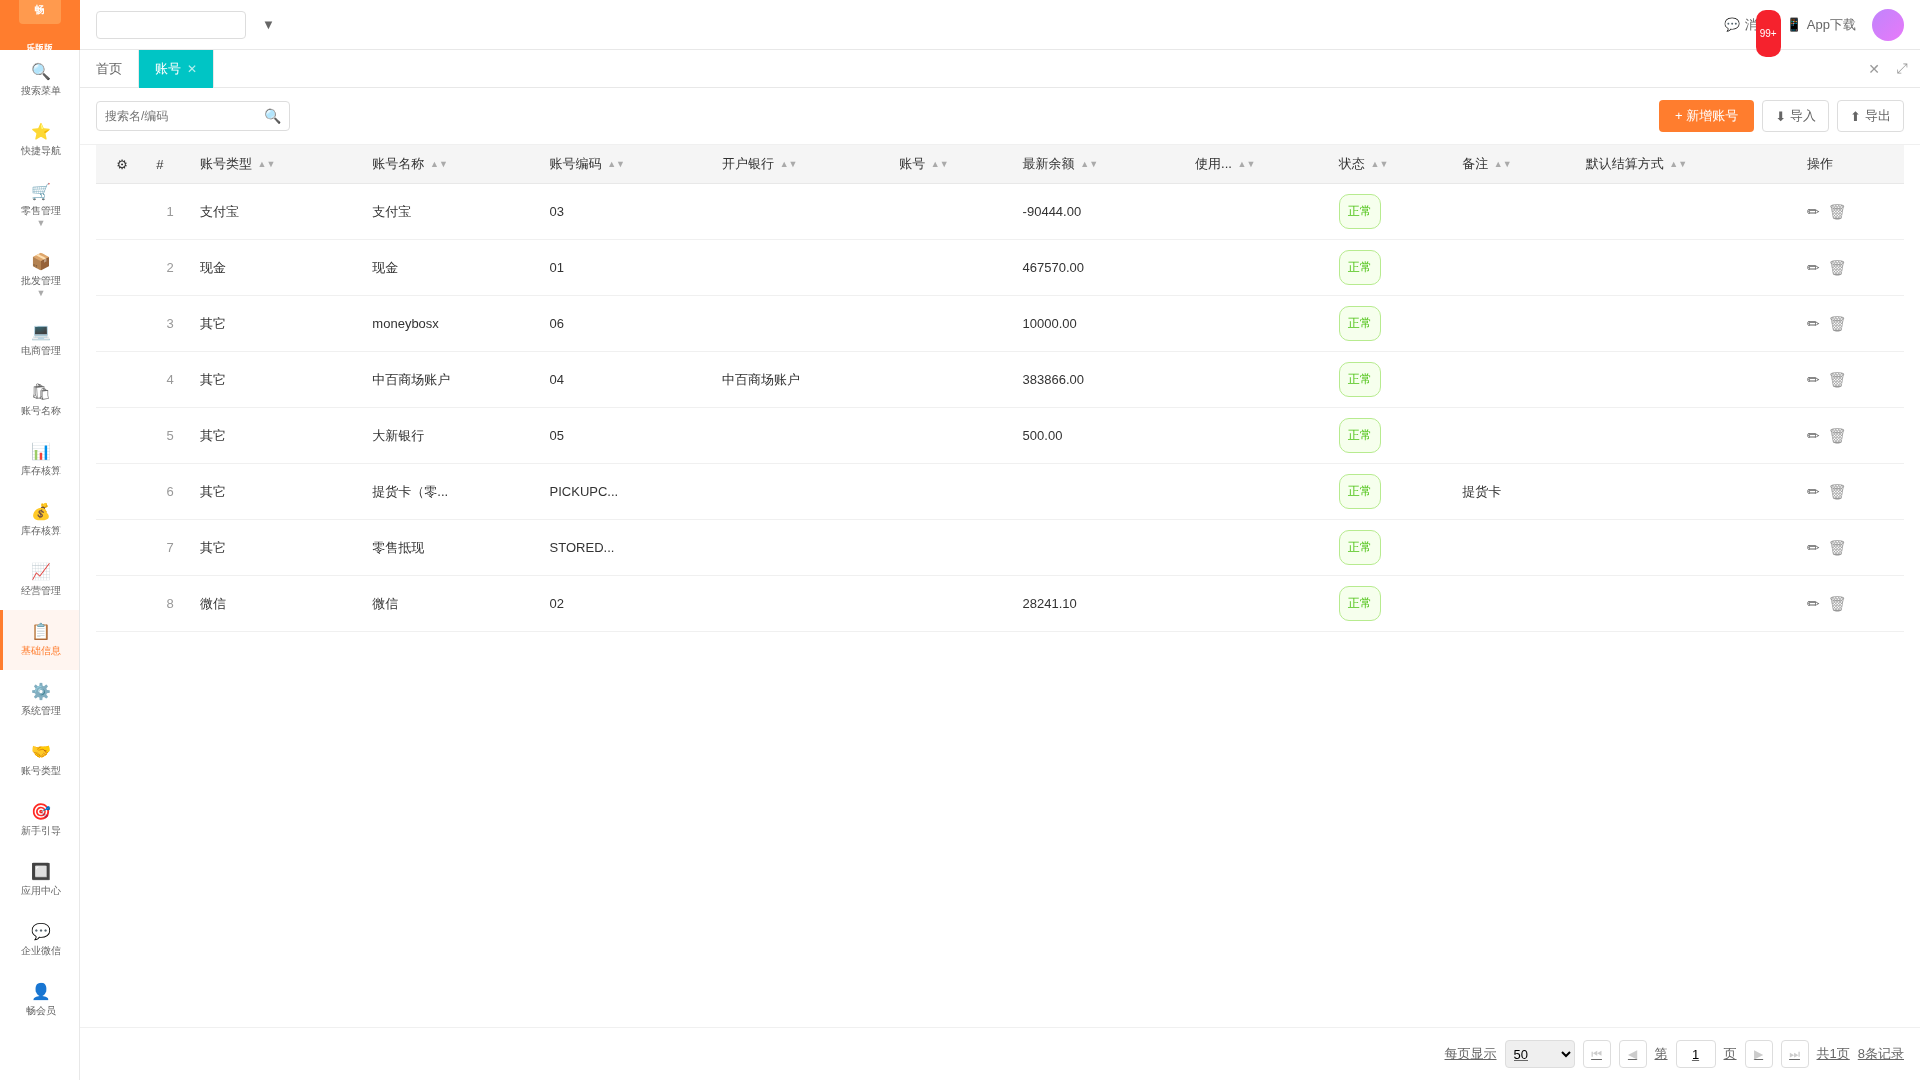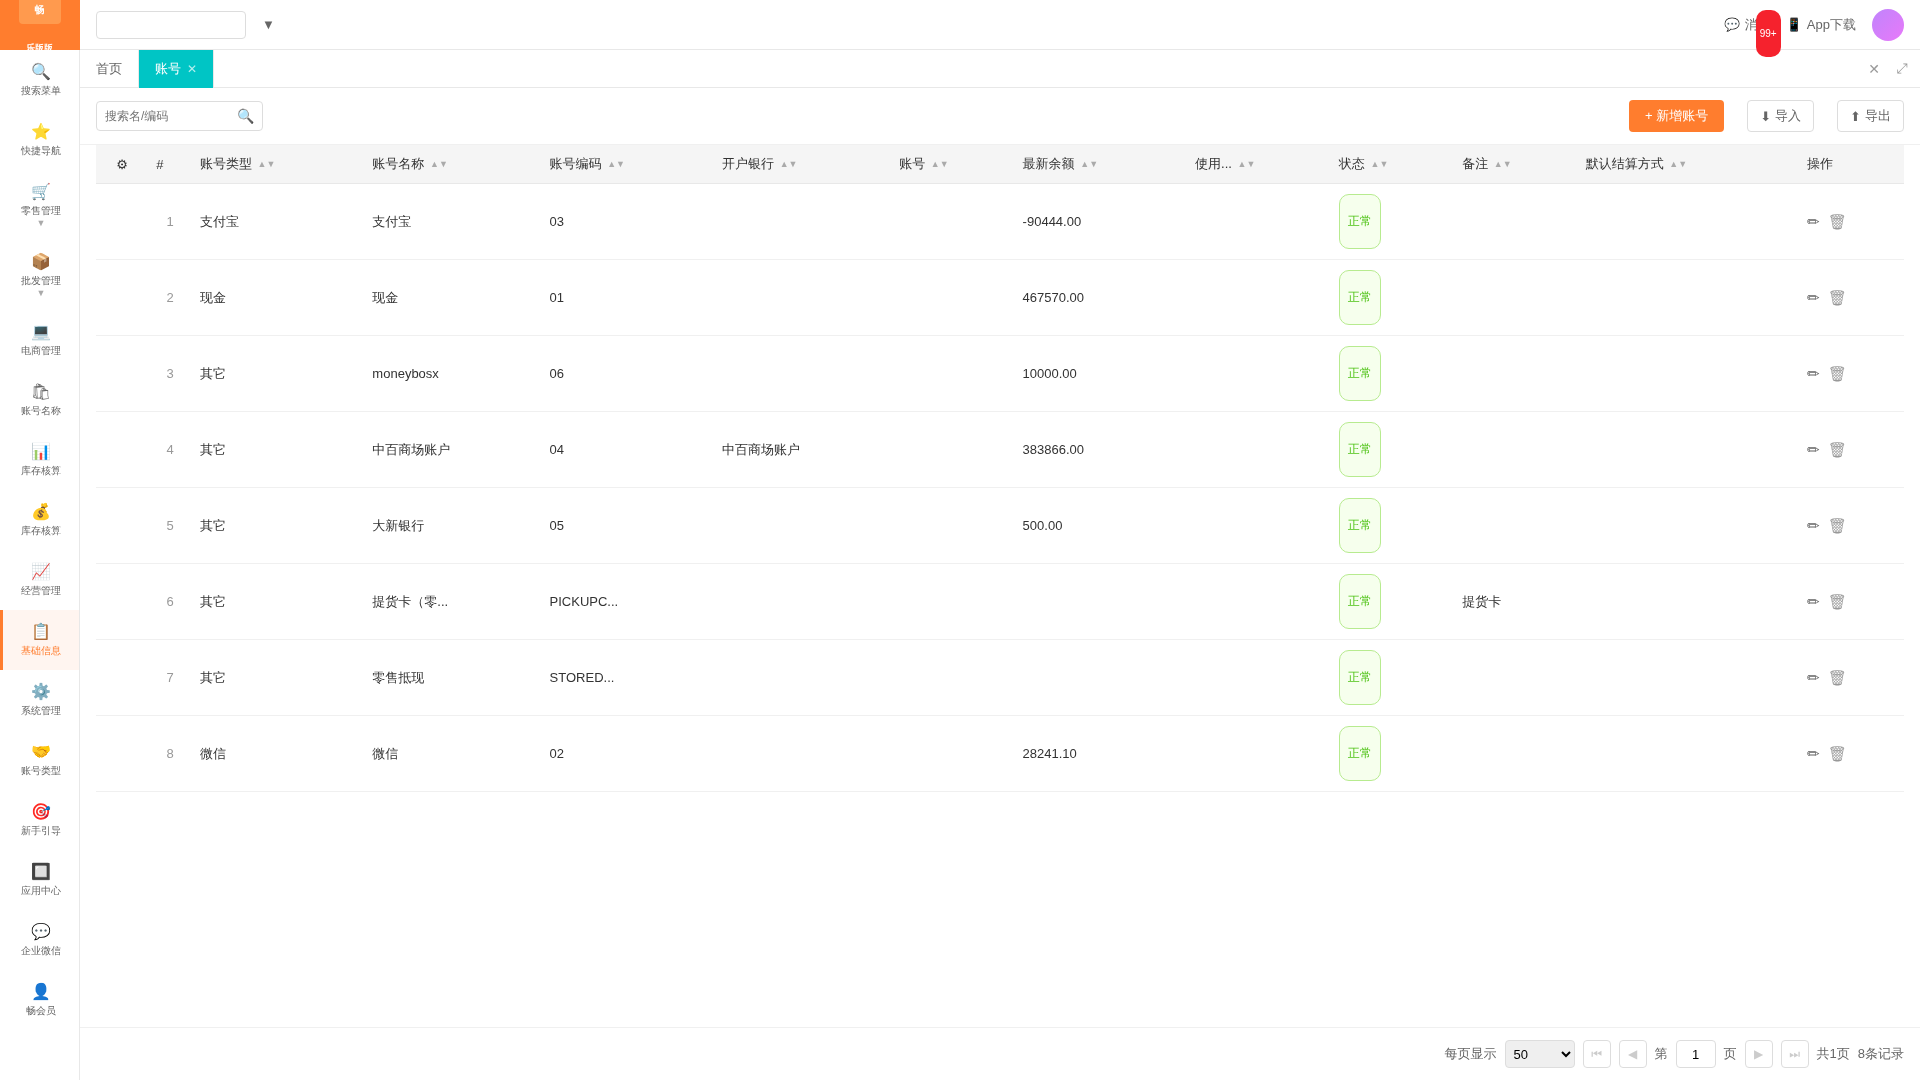--- a/index.html
+++ b/index.html
@@ -194,38 +194,38 @@
       display: flex;
       align-items: center;
       gap: 8px;
     }
     .search-input-wrap {
       position: relative;
       display: flex;
       align-items: center;
     }
     .search-input {
-      width: 167px;
+      width: 194px;
       height: 30px;
       border: 1px solid #ddd;
       border-radius: 4px;
       padding: 0 30px 0 8px;
       font-size: 12px;
     }
     .search-icon {
       position: absolute;
       right: 8px;
       color: #999;
       font-size: 14px;
       cursor: pointer;
     }
     .toolbar-right {
       display: flex;
       align-items: center;
-      gap: 23px;
+      gap: 8px;
     }
     .btn-primary {
       background: #ff7d2e;
       color: white;
       border: none;
       border-radius: 4px;
       padding: 0 16px;
       height: 32px;
       cursor: pointer;
       font-size: 13px;
@@ -283,21 +283,21 @@
     tbody tr {
       border-bottom: 1px solid #f0f0f0;
     }
     tbody td {
       padding: 10px 8px;
       color: #333;
     }
     .row-num { color: #999; text-align: center; }
     .status-badge {
       display: inline-block;
-      padding: 18px 8px;
+      padding: 8px 8px;
       border-radius: 10px;
       font-size: 12px;
       background: #f0f9ff;
       color: #52c41a;
       border: 1px solid #d9f7be;
     }
     .status-normal {
       background: #f6ffed;
       color: #52c41a;
       border: 1px solid #b7eb8f;
@@ -314,20 +314,21 @@
     .pagination {
       display: flex;
       align-items: center;
       justify-content: flex-end;
       padding: 12px 16px;
       border-top: 1px solid #f0f0f0;
       gap: 8px;
       font-size: 13px;
       color: #666;
       flex-shrink: 0;
+      text-decoration: underline;
     }
     .page-size-select {
       width: 70px;
       height: 28px;
       border: 1px solid #ddd;
       border-radius: 4px;
       padding: 0 4px;
       font-size: 13px;
     }
     .page-nav-btn {

